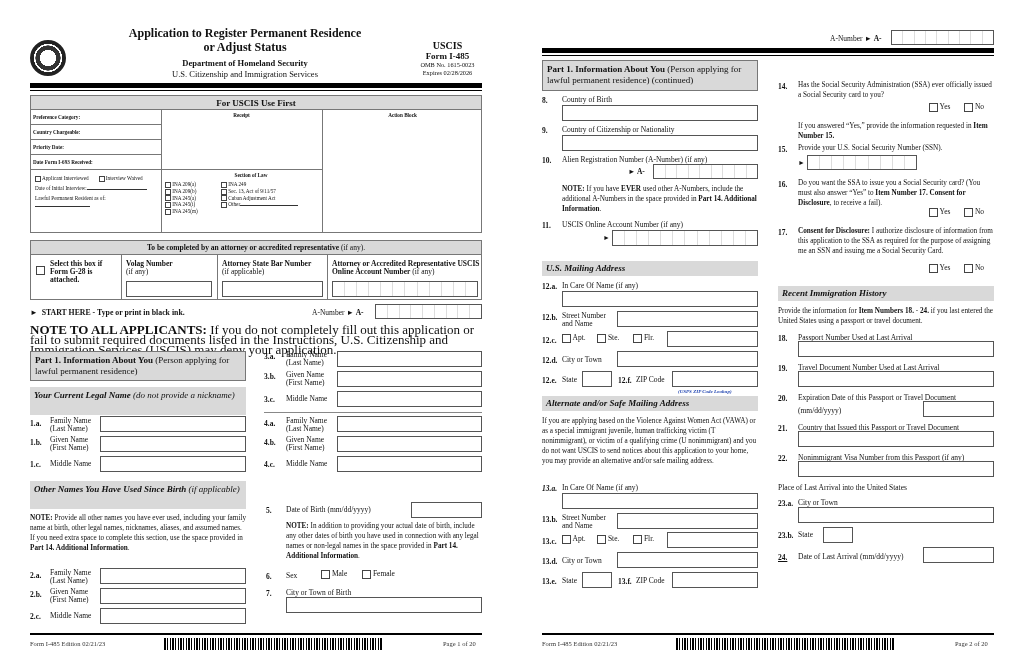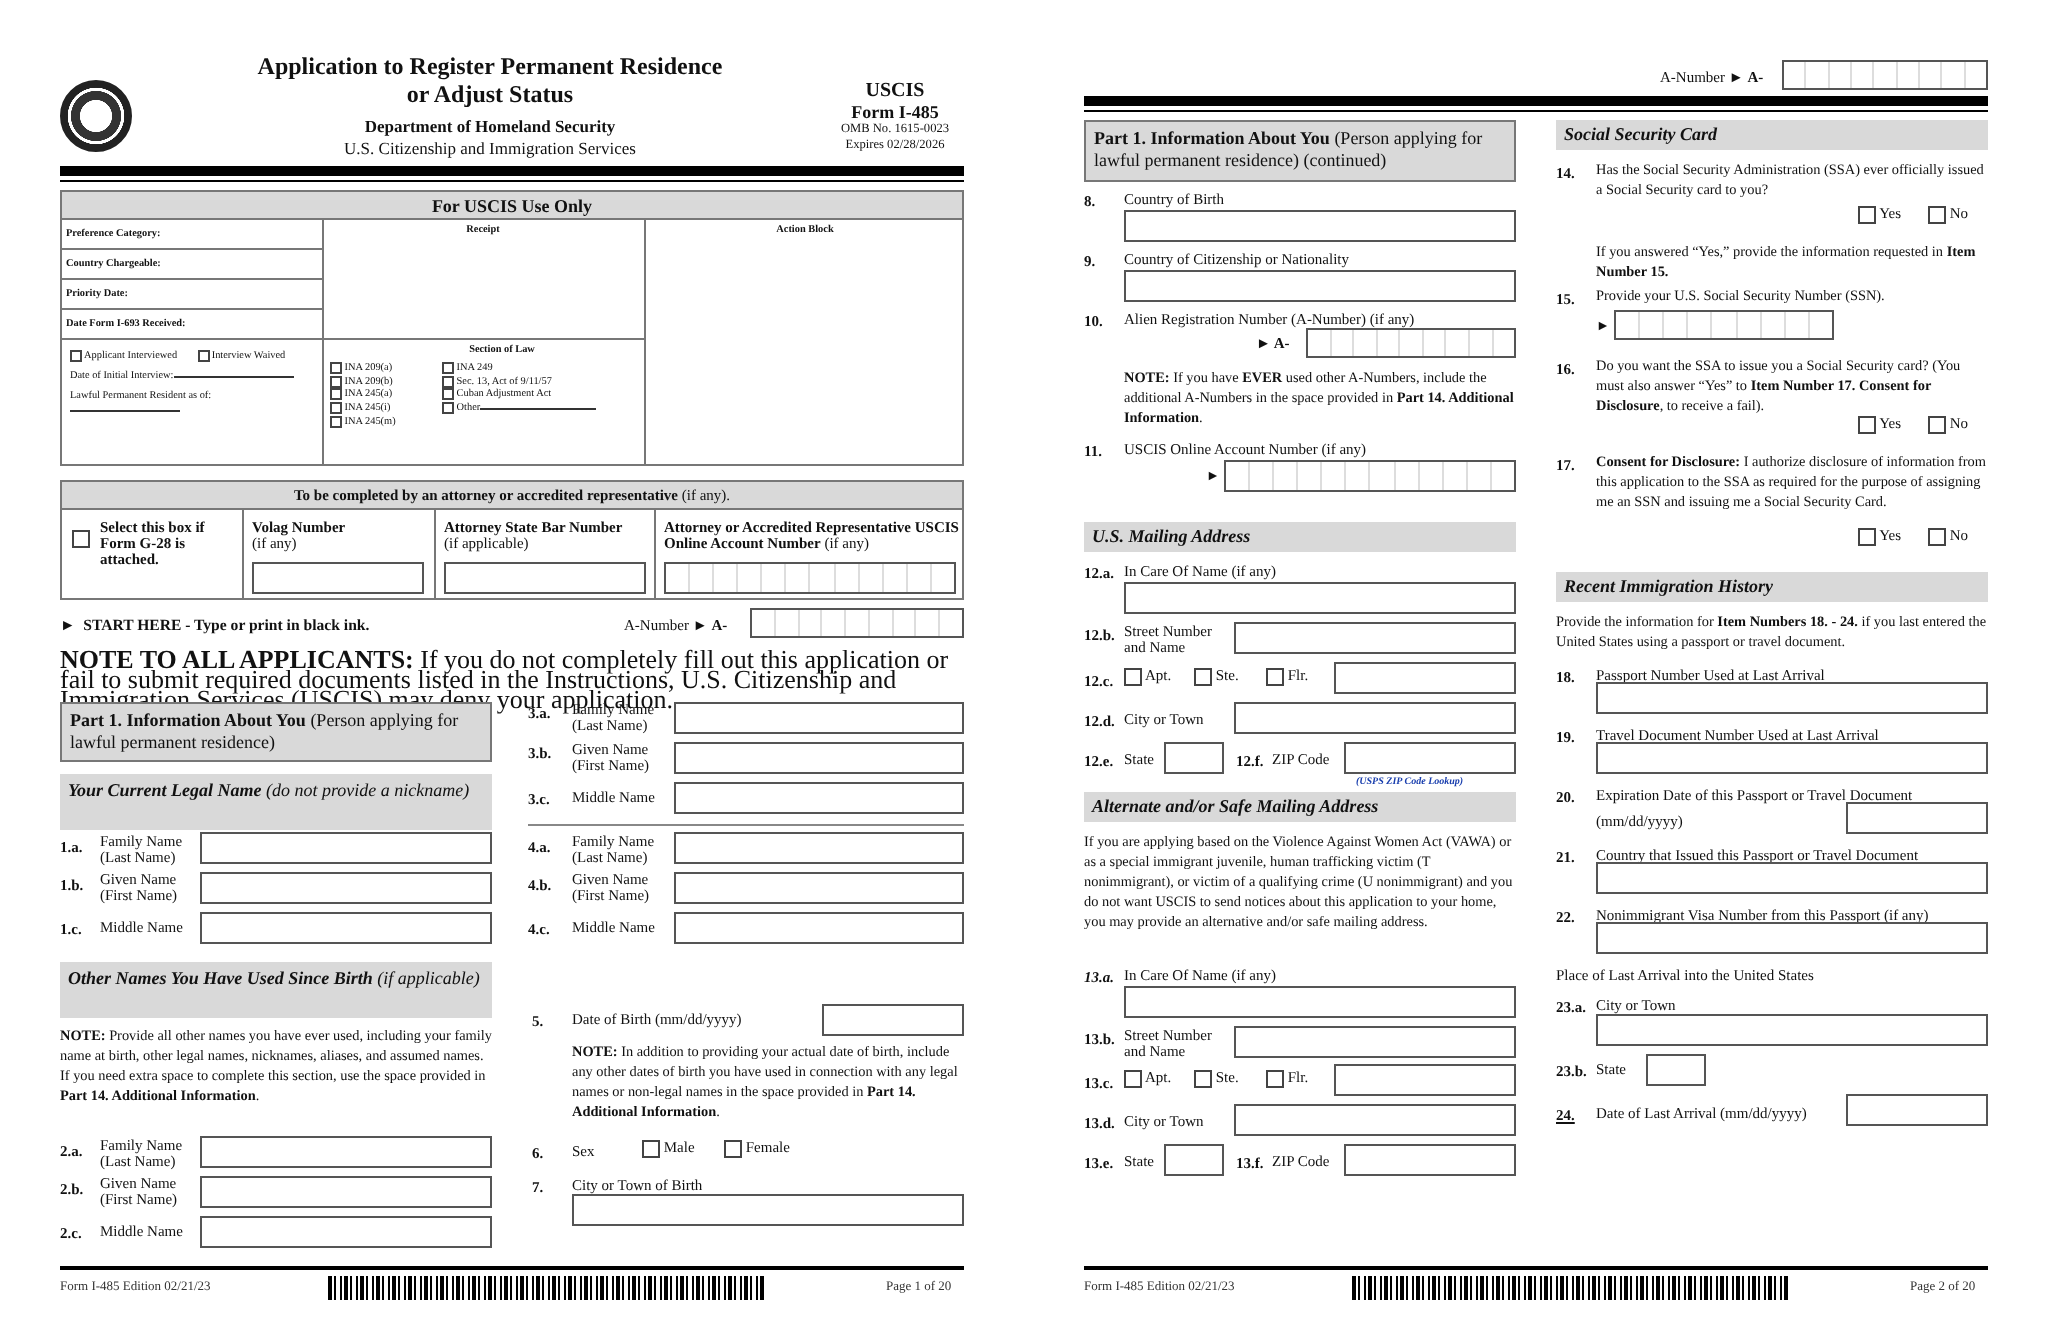--- a/index.html
+++ b/index.html
@@ -48,21 +48,21 @@
   <div class="abs" style="left:405px;top:41px;width:85px;text-align:center;">
     <div class="b" style="font-size:10px;line-height:10px;">USCIS</div>
     <div class="b" style="font-size:9px;line-height:10px;">Form I-485</div>
     <div style="font-size:6.3px;line-height:8px;">OMB No. 1615-0023</div>
     <div style="font-size:6.3px;line-height:8px;">Expires 02/28/2026</div>
   </div>
   <div class="thickbar" style="left:30px;top:83px;width:452px;"></div>
   <div class="thinbar" style="left:30px;top:90px;width:452px;"></div>
 
   <div class="uscis-tbl" style="left:30px;top:95px;width:452px;height:138px;">
-    <div class="abs shade b" style="left:0;top:0;width:450px;height:14px;text-align:center;font-size:9px;line-height:14px;border-bottom:1px solid #777;">For USCIS Use Only</div>
+    <div class="abs shade b" style="left:0;top:0;width:450px;height:14px;text-align:center;font-size:9px;line-height:14px;border-bottom:1px solid #777;">For USCIS Use First</div>
     <div class="abs" style="left:130px;top:14px;width:1px;height:122px;background:#777;"></div>
     <div class="abs" style="left:291px;top:14px;width:1px;height:122px;background:#777;"></div>
     <div class="abs" style="left:0;top:14px;width:130px;">
       <div class="uscis-cell" style="position:relative;height:15px;line-height:11px;">Preference Category:</div>
       <div class="uscis-cell" style="position:relative;height:15px;line-height:11px;">Country Chargeable:</div>
       <div class="uscis-cell" style="position:relative;height:15px;line-height:11px;">Priority Date:</div>
       <div class="uscis-cell" style="position:relative;height:15px;line-height:11px;">Date Form I-693 Received:</div>
     </div>
     <div class="abs b small" style="left:130px;top:16px;width:161px;text-align:center;">Receipt</div>
     <div class="abs b small" style="left:291px;top:16px;width:161px;text-align:center;">Action Block</div>
@@ -325,21 +325,20 @@
   <div class="abs num" style="left:30px;top:557px;">13.d.</div>
   <div class="abs lbl" style="left:50px;top:557px;">City or Town</div>
   <div class="box" style="left:105px;top:552px;width:141px;height:16px;"></div>
   <div class="abs num" style="left:30px;top:577px;">13.e.</div>
   <div class="abs lbl" style="left:50px;top:577px;">State</div>
   <div class="box" style="left:70px;top:572px;width:30px;height:16px;"></div>
   <div class="abs num" style="left:106px;top:577px;">13.f.</div>
   <div class="abs lbl" style="left:124px;top:577px;">ZIP Code</div>
   <div class="box" style="left:160px;top:572px;width:86px;height:16px;"></div>
 
-  <div class="sechead" style="left:266px;top:60px;width:216px;height:15px;line-height:9px;">Social Security Card</div>
   <div class="abs num" style="left:266px;top:82px;">14.</div>
   <div class="abs txt" style="left:286px;top:80px;width:196px;font-size:7.2px;">Has the Social Security Administration (SSA) ever officially issued a Social Security card to you?</div>
   <div class="abs lbl" style="left:417px;top:103px;"><span class="cbox"></span> <span>Yes</span></div>
   <div class="abs lbl" style="left:452px;top:103px;"><span class="cbox"></span> <span>No</span></div>
   <div class="abs txt" style="left:286px;top:121px;width:196px;font-size:7.2px;">
     <span>If you answered “Yes,” provide the information requested in</span> <b>Item Number 15.</b>
   </div>
   <div class="abs num" style="left:266px;top:145px;">15.</div>
   <div class="abs txt" style="left:286px;top:143px;font-size:7.2px;">Provide your U.S. Social Security Number (SSN).</div>
   <div class="abs" style="left:286px;top:159px;font-size:7px;">►</div>

